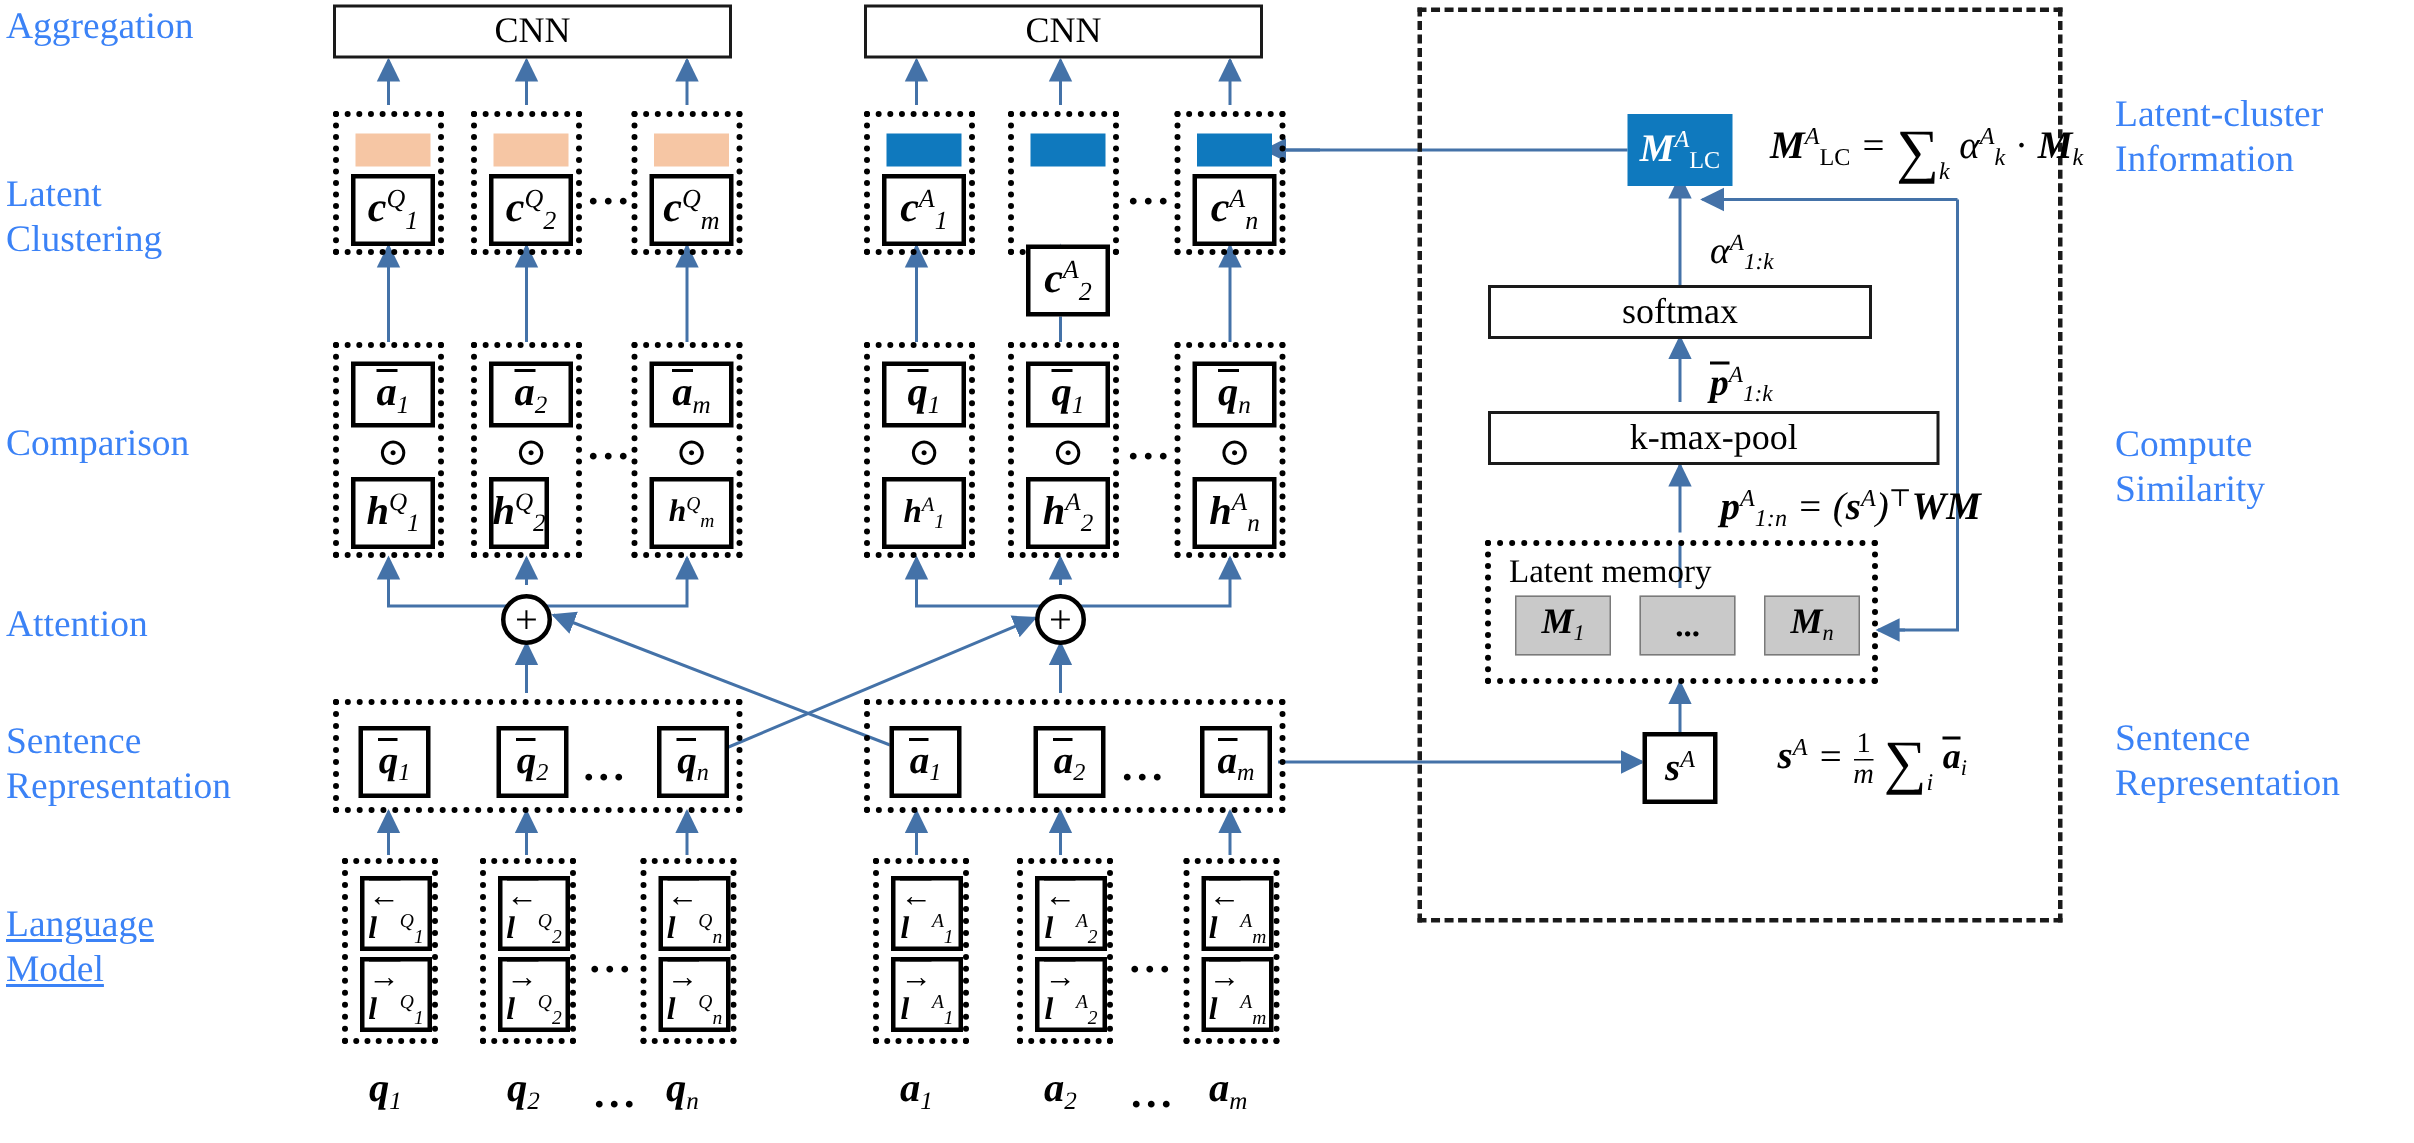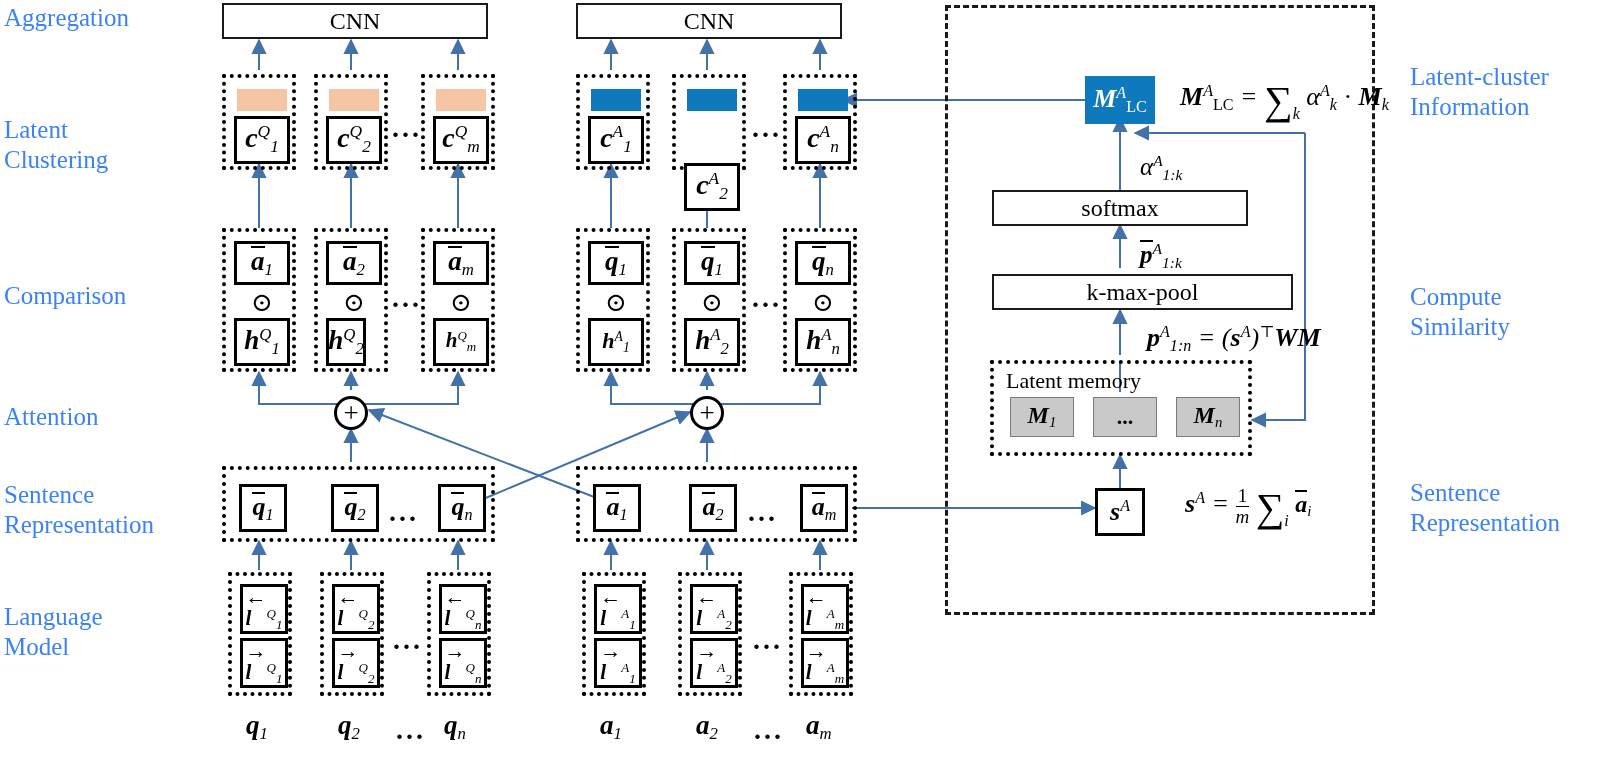--- a/index.html
+++ b/index.html
@@ -149,21 +149,21 @@
     </g>
   </svg>
 
   <div class="abs rowlabel" style="left:4px;top:3px;">Aggregation</div>
   <div class="abs rowlabel" style="left:4px;top:115px;">Latent
 Clustering</div>
   <div class="abs rowlabel" style="left:4px;top:281px;">Comparison</div>
   <div class="abs rowlabel" style="left:4px;top:402px;">Attention</div>
   <div class="abs rowlabel" style="left:4px;top:480px;">Sentence
 Representation</div>
-  <div class="abs rowlabel" style="left:4px;top:602px;">Language
+  <div class="abs rowlabel" style="left:4px;top:602px;text-decoration:underline;">Language
 Model</div>
 
   <div class="abs rowlabel" style="left:1410px;top:62px;">Latent-cluster
 Information</div>
   <div class="abs rowlabel" style="left:1410px;top:282px;">Compute
 Similarity</div>
   <div class="abs rowlabel" style="left:1410px;top:478px;">Sentence
 Representation</div>
 
   <div class="abs plainbox" style="left:222px;top:3px;width:266px;height:36px;">CNN</div>

